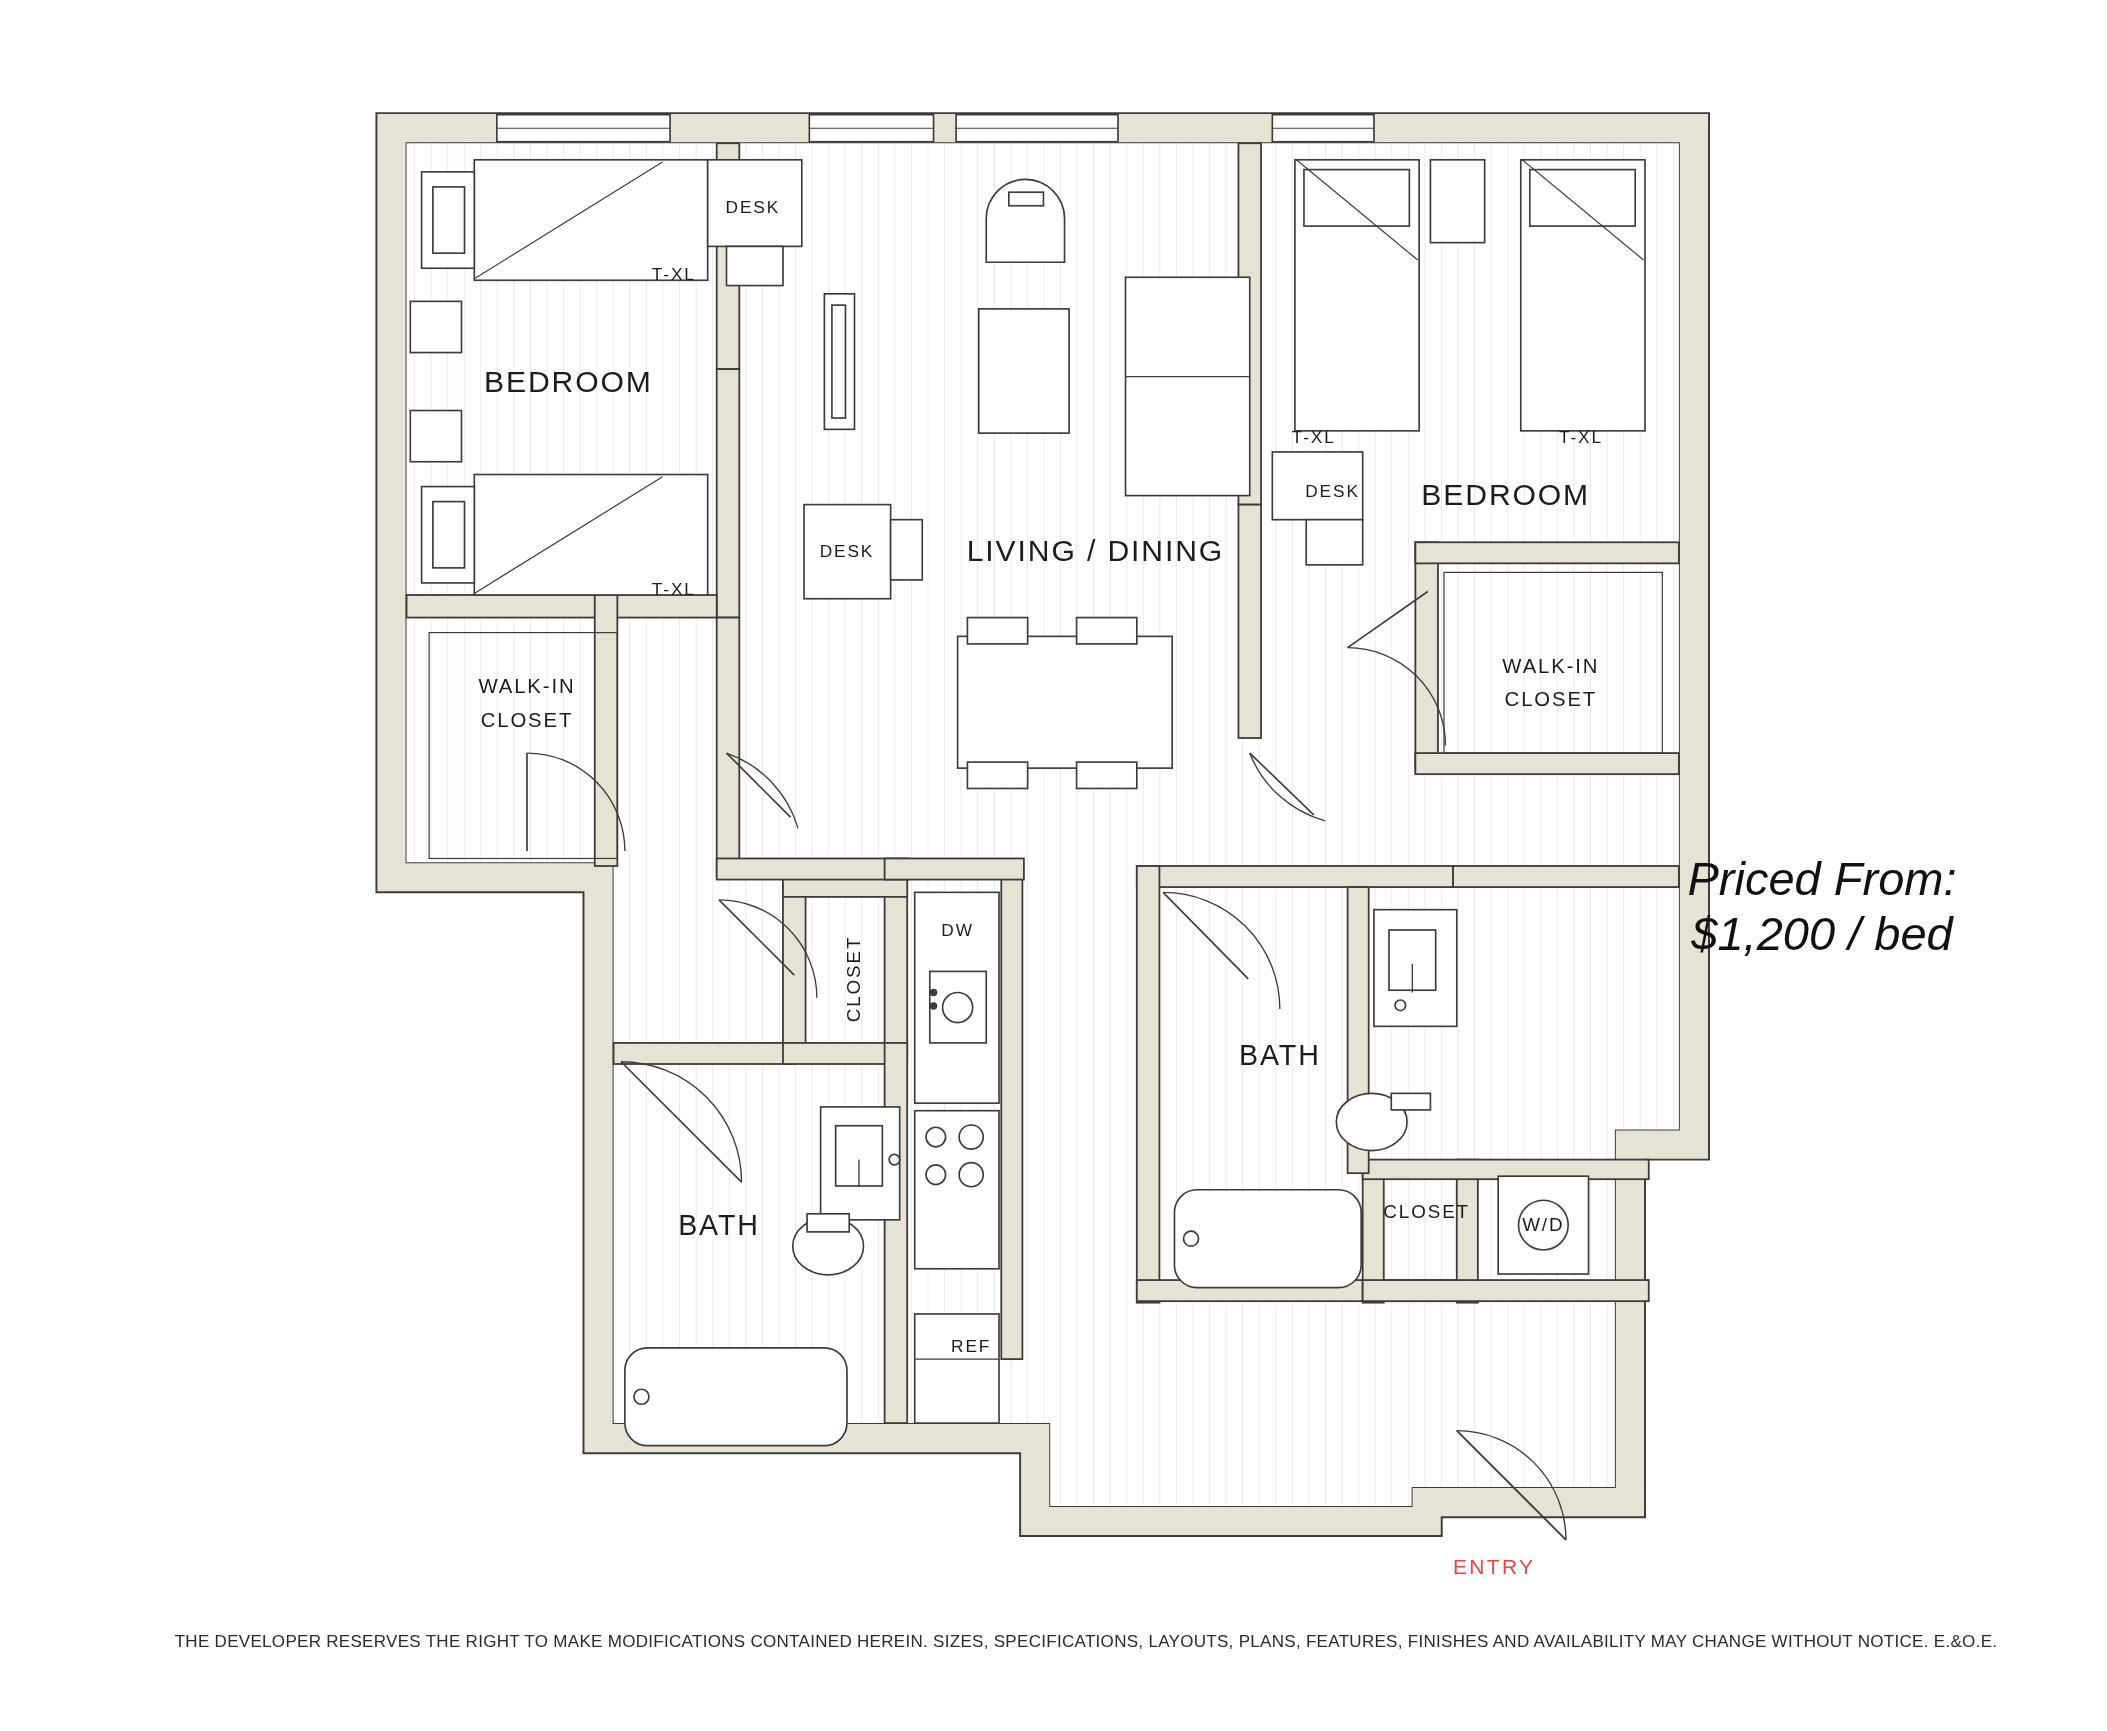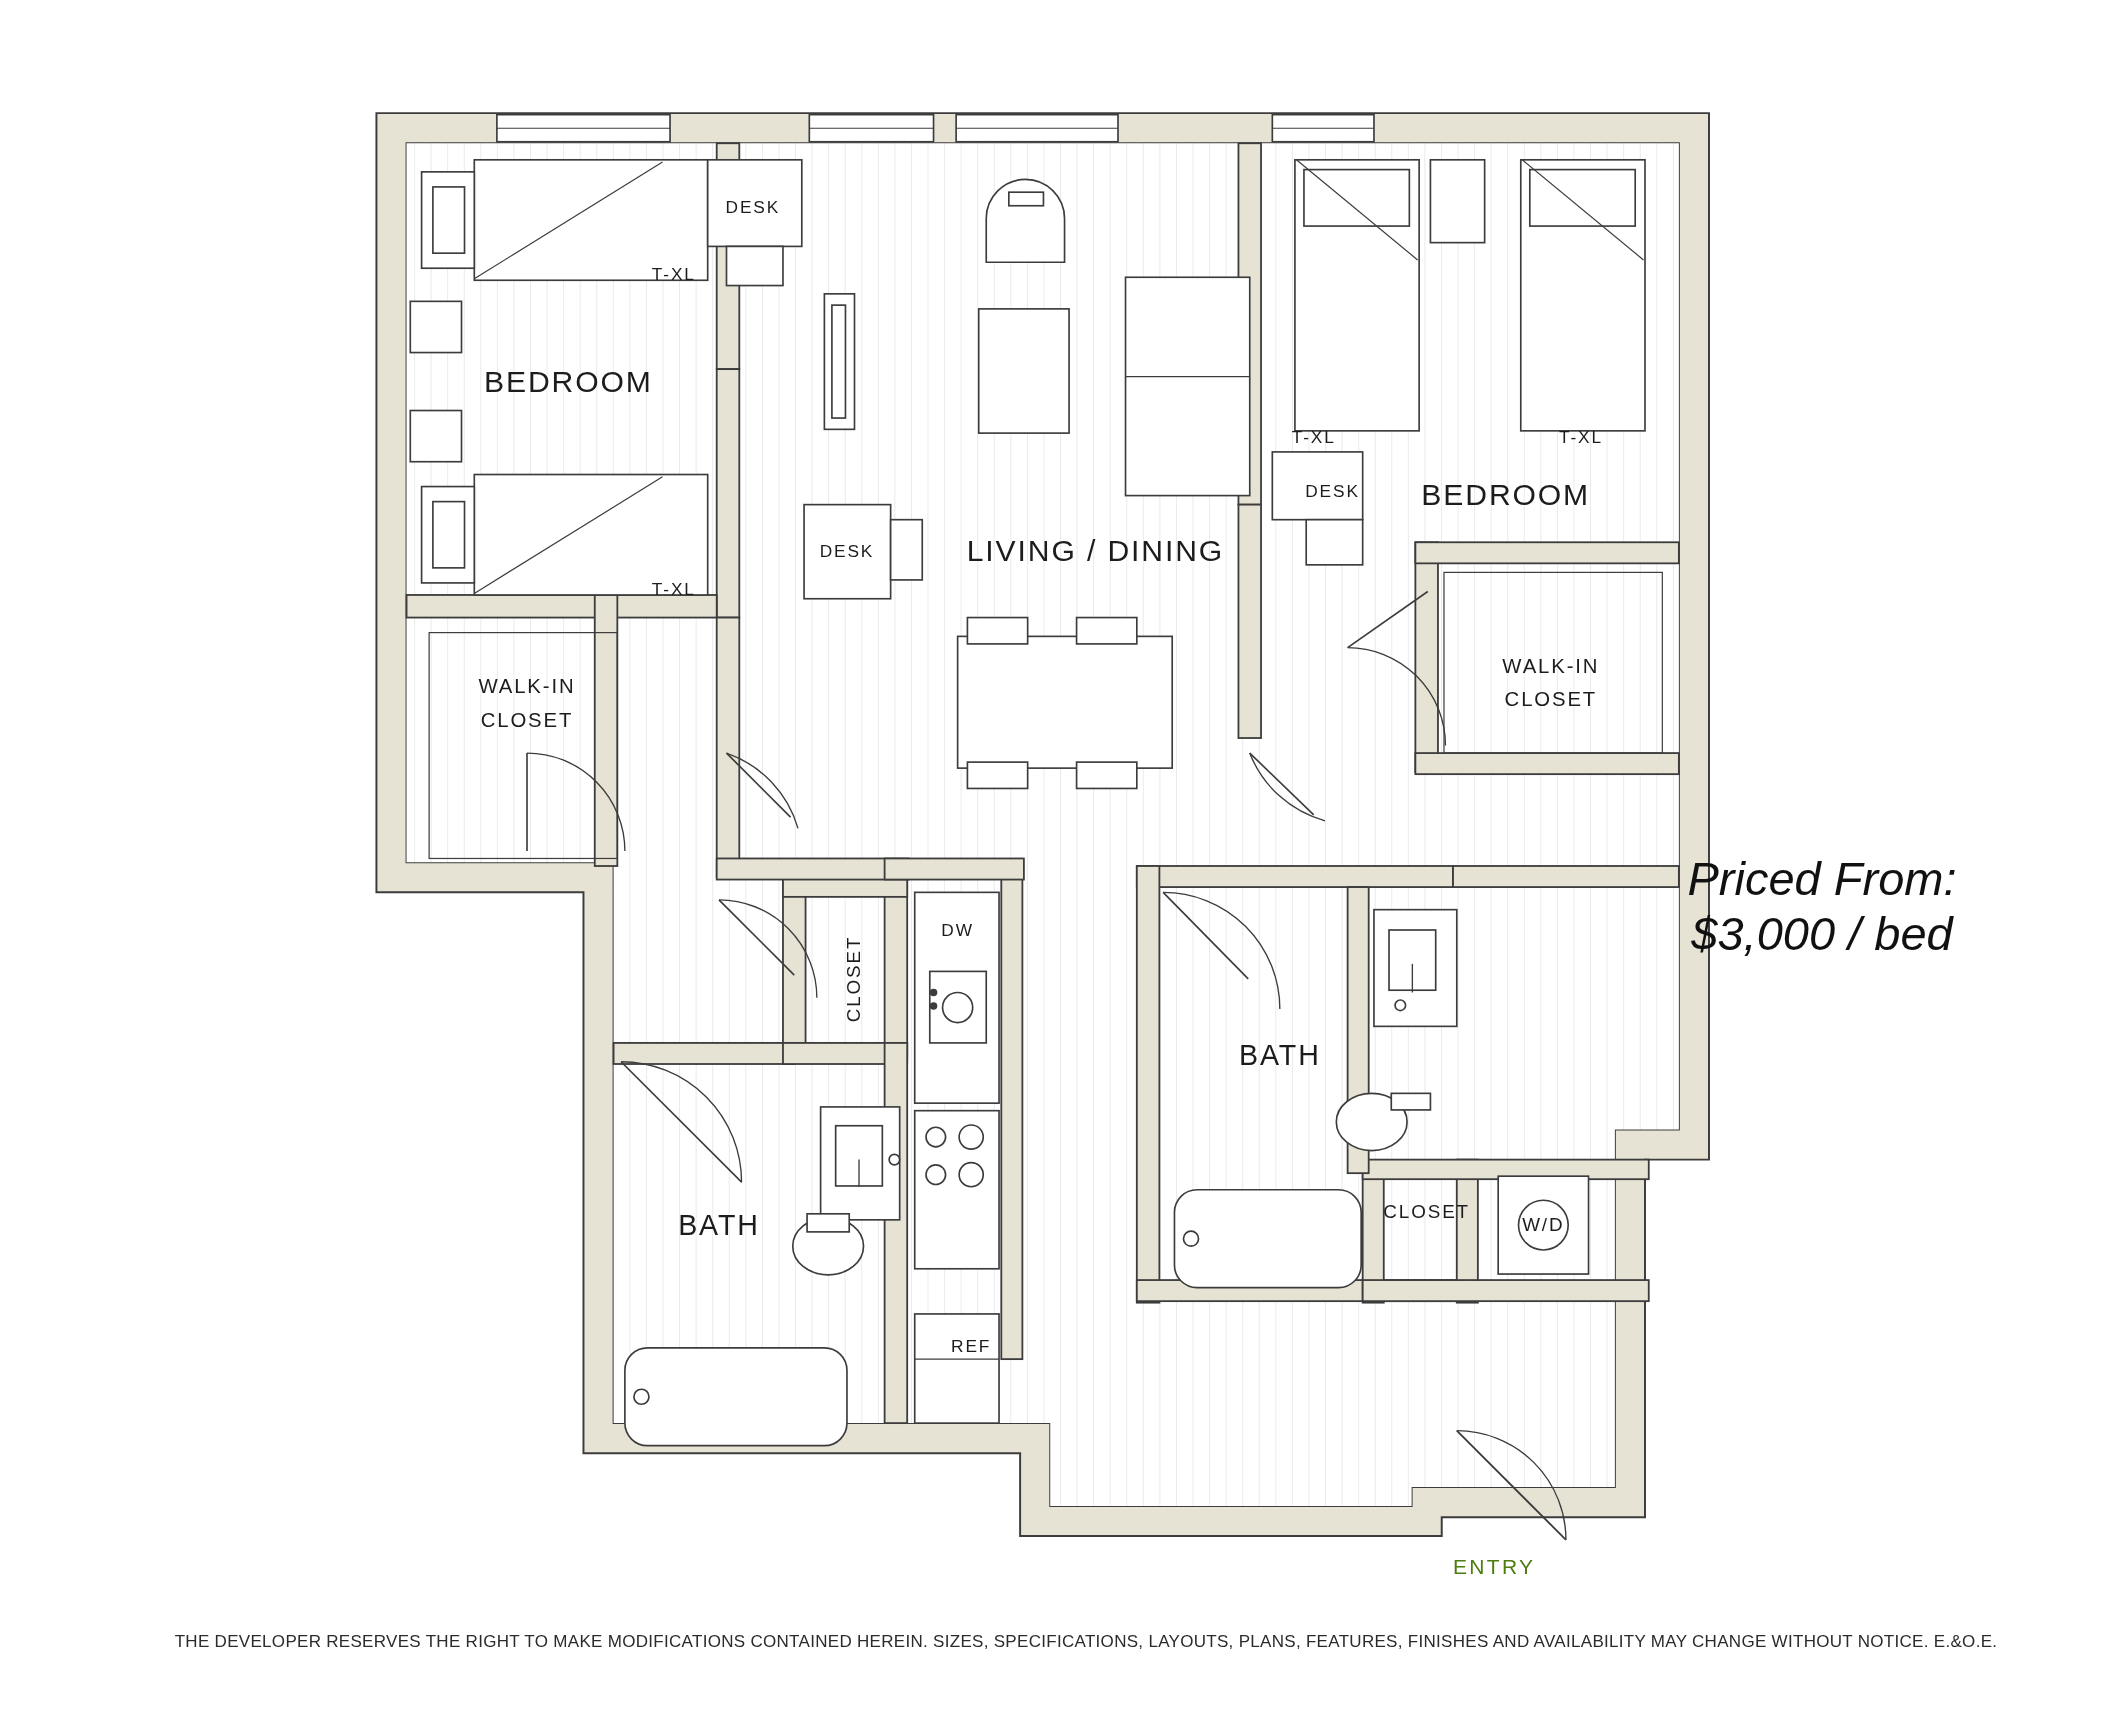--- a/index.html
+++ b/index.html
@@ -3,21 +3,21 @@
 <meta charset="utf-8">
 <style>
   html,body{margin:0;padding:0;background:#ffffff;}
   body{width:2108px;height:1732px;font-family:"Liberation Sans",sans-serif;color:#1c1c1c;overflow:hidden;}
   #plan{position:relative;width:2108px;height:1732px;}
   svg{display:block;}
   .rm-label{font-family:"Liberation Sans",sans-serif;fill:#1c1c1c;letter-spacing:2.5px;}
   .priced{position:absolute;right:45px;top:851px;width:482px;text-align:center;font-family:Liberation Sans, sans-serif;color:#111;}
   .priced .l1{font-style:italic;font-size:47px;line-height:1.18;}
   .priced .l2{font-style:italic;font-size:47px;line-height:1.18;}
-  .entry-label{position:absolute;left:1453px;top:1555px;font-size:21px;letter-spacing:2.3px;color:#4d7c0f;}
+  .entry-label{position:absolute;left:1453px;top:1555px;font-size:21px;letter-spacing:2.3px;color:#ef4444;}
   .disclaimer{position:absolute;left:0;top:1632px;width:2108px;text-align:center;font-size:17px;letter-spacing:0.3px;color:#2b2b2b;padding-left:32px;}
 </style>
 </head>
 <body>
 
 <div id="plan">
 
   <svg width="2108" height="1732" viewBox="0 0 2800 2300">
 
     <defs>
@@ -299,21 +299,21 @@
       <path d="M 965,1000 A 150,150 0 0 1 1060,1100"></path>
       <line x1="965" y1="1000" x2="1050" y2="1085" stroke-width="2.2"></line>
       <path d="M 1660,1000 A 150,150 0 0 0 1760,1090"></path>
       <line x1="1660" y1="1000" x2="1745" y2="1082" stroke-width="2.2"></line>
     </g>
 
   </svg>
 
   <div class="priced">
     <div class="l1">Priced From:</div>
-    <div class="l2">$3,000 / bed</div>
+    <div class="l2">$1,200 / bed</div>
   </div>
 
   <div class="entry-label">ENTRY</div>
 
   <div class="disclaimer">THE DEVELOPER RESERVES THE RIGHT TO MAKE MODIFICATIONS CONTAINED HEREIN. SIZES, SPECIFICATIONS, LAYOUTS, PLANS, FEATURES, FINISHES AND AVAILABILITY MAY CHANGE WITHOUT NOTICE. E.&amp;O.E.</div>
 
 </div>
 
 
 </body></html>

